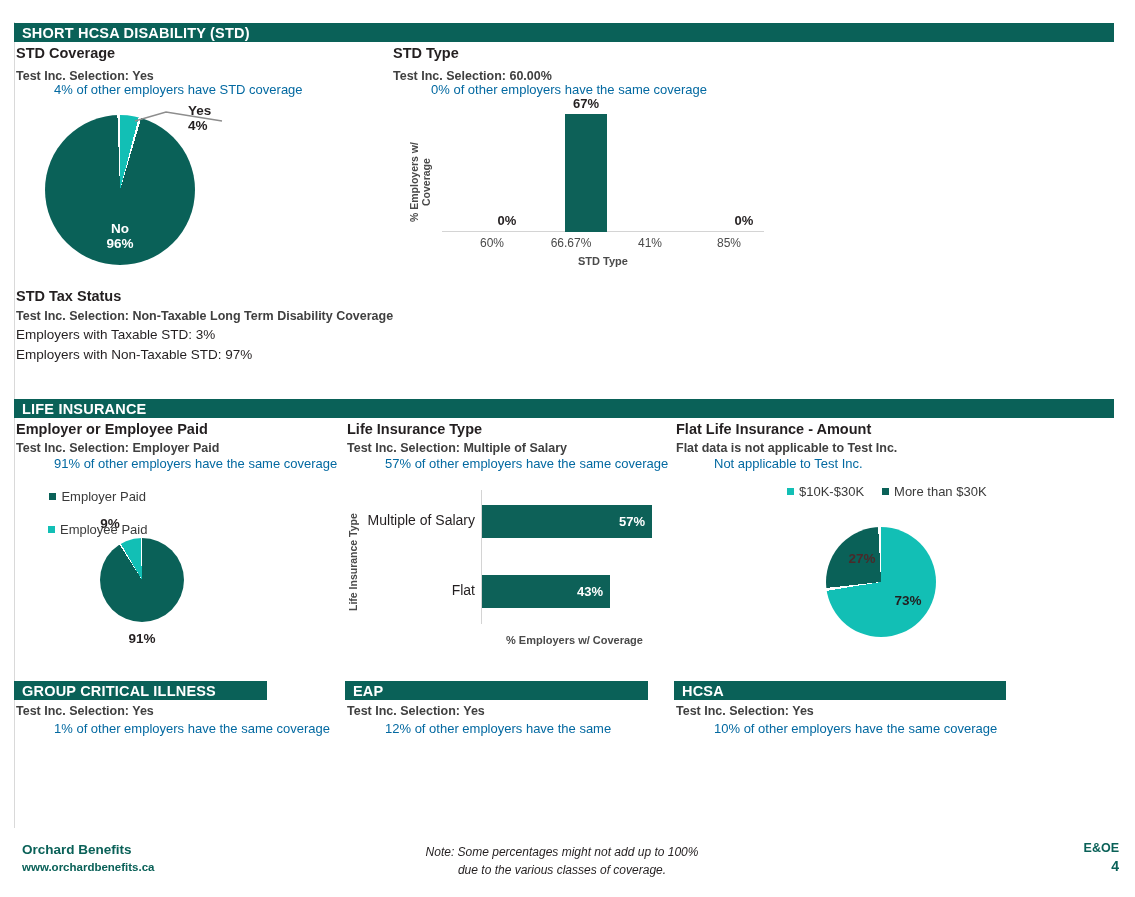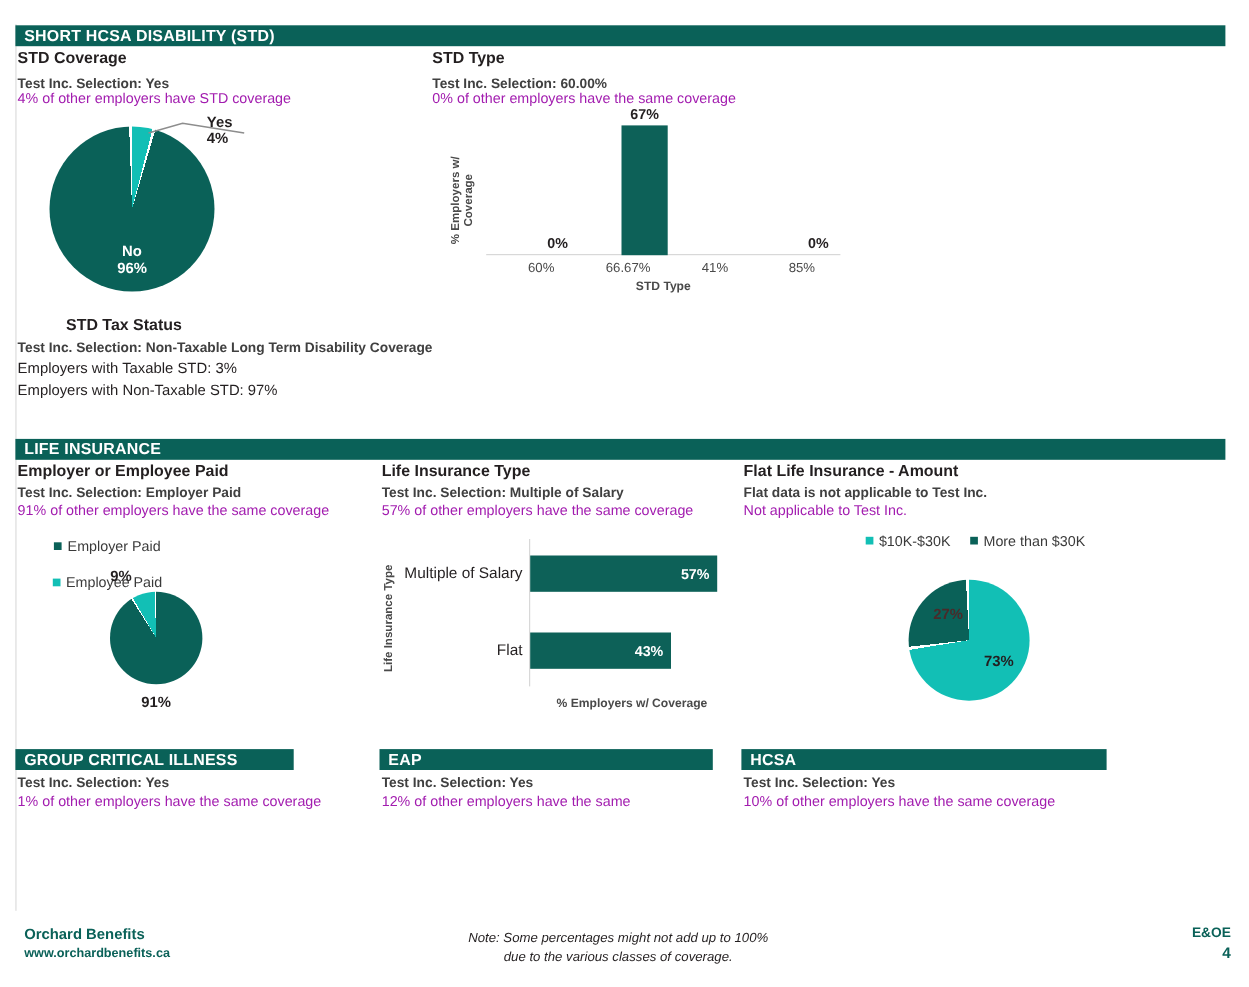--- a/index.html
+++ b/index.html
@@ -50,22 +50,23 @@
   .sel-line {
     position: absolute;
     font-size: 12.5px;
     font-weight: bold;
     color: #404040;
     white-space: nowrap;
   }
   .stat-line {
     position: absolute;
     font-size: 13px;
-    color: #a21caf;
-    white-space: nowrap;
+    color: #0369a1;
+    white-space: nowrap;
+    padding-left: 38px;
   }
   .plain-line {
     position: absolute;
     font-size: 13.5px;
     color: #231f20;
     white-space: nowrap;
   }
 
   
   .vbar-chart { position: absolute; }
@@ -288,21 +289,21 @@
     </div>
 
     <div class="vbar-tick" style="left:58px; top:136px; width:68px;">60%</div>
     <div class="vbar-tick" style="left:137px; top:136px; width:68px;">66.67%</div>
     <div class="vbar-tick" style="left:216px; top:136px; width:68px;">41%</div>
     <div class="vbar-tick" style="left:295px; top:136px; width:68px;">85%</div>
 
     <div class="vbar-xtitle" style="left:42px; top:155px; width:322px;">STD Type</div>
   </div>
 
-  <div class="col-title" style="left:16px; top:288px;padding-left:44px;">STD Tax Status</div>
+  <div class="col-title" style="left:16px; top:288px;">STD Tax Status</div>
   <div class="sel-line" style="left:16px; top:309px;">Test Inc. Selection: Non-Taxable Long Term Disability Coverage</div>
   <div class="plain-line" style="left:16px; top:327px;">Employers with Taxable STD: 3%</div>
   <div class="plain-line" style="left:16px; top:347px;">Employers with Non-Taxable STD: 97%</div>
 
   <div class="banner" style="left:14px; top:399px; width:1100px;">
     <span>LIFE INSURANCE</span>
   </div>
 
   <div class="col-title" style="left:16px; top:421px;">Employer or Employee Paid</div>
   <div class="sel-line" style="left:16px; top:441px;">Test Inc. Selection: Employer Paid</div>

